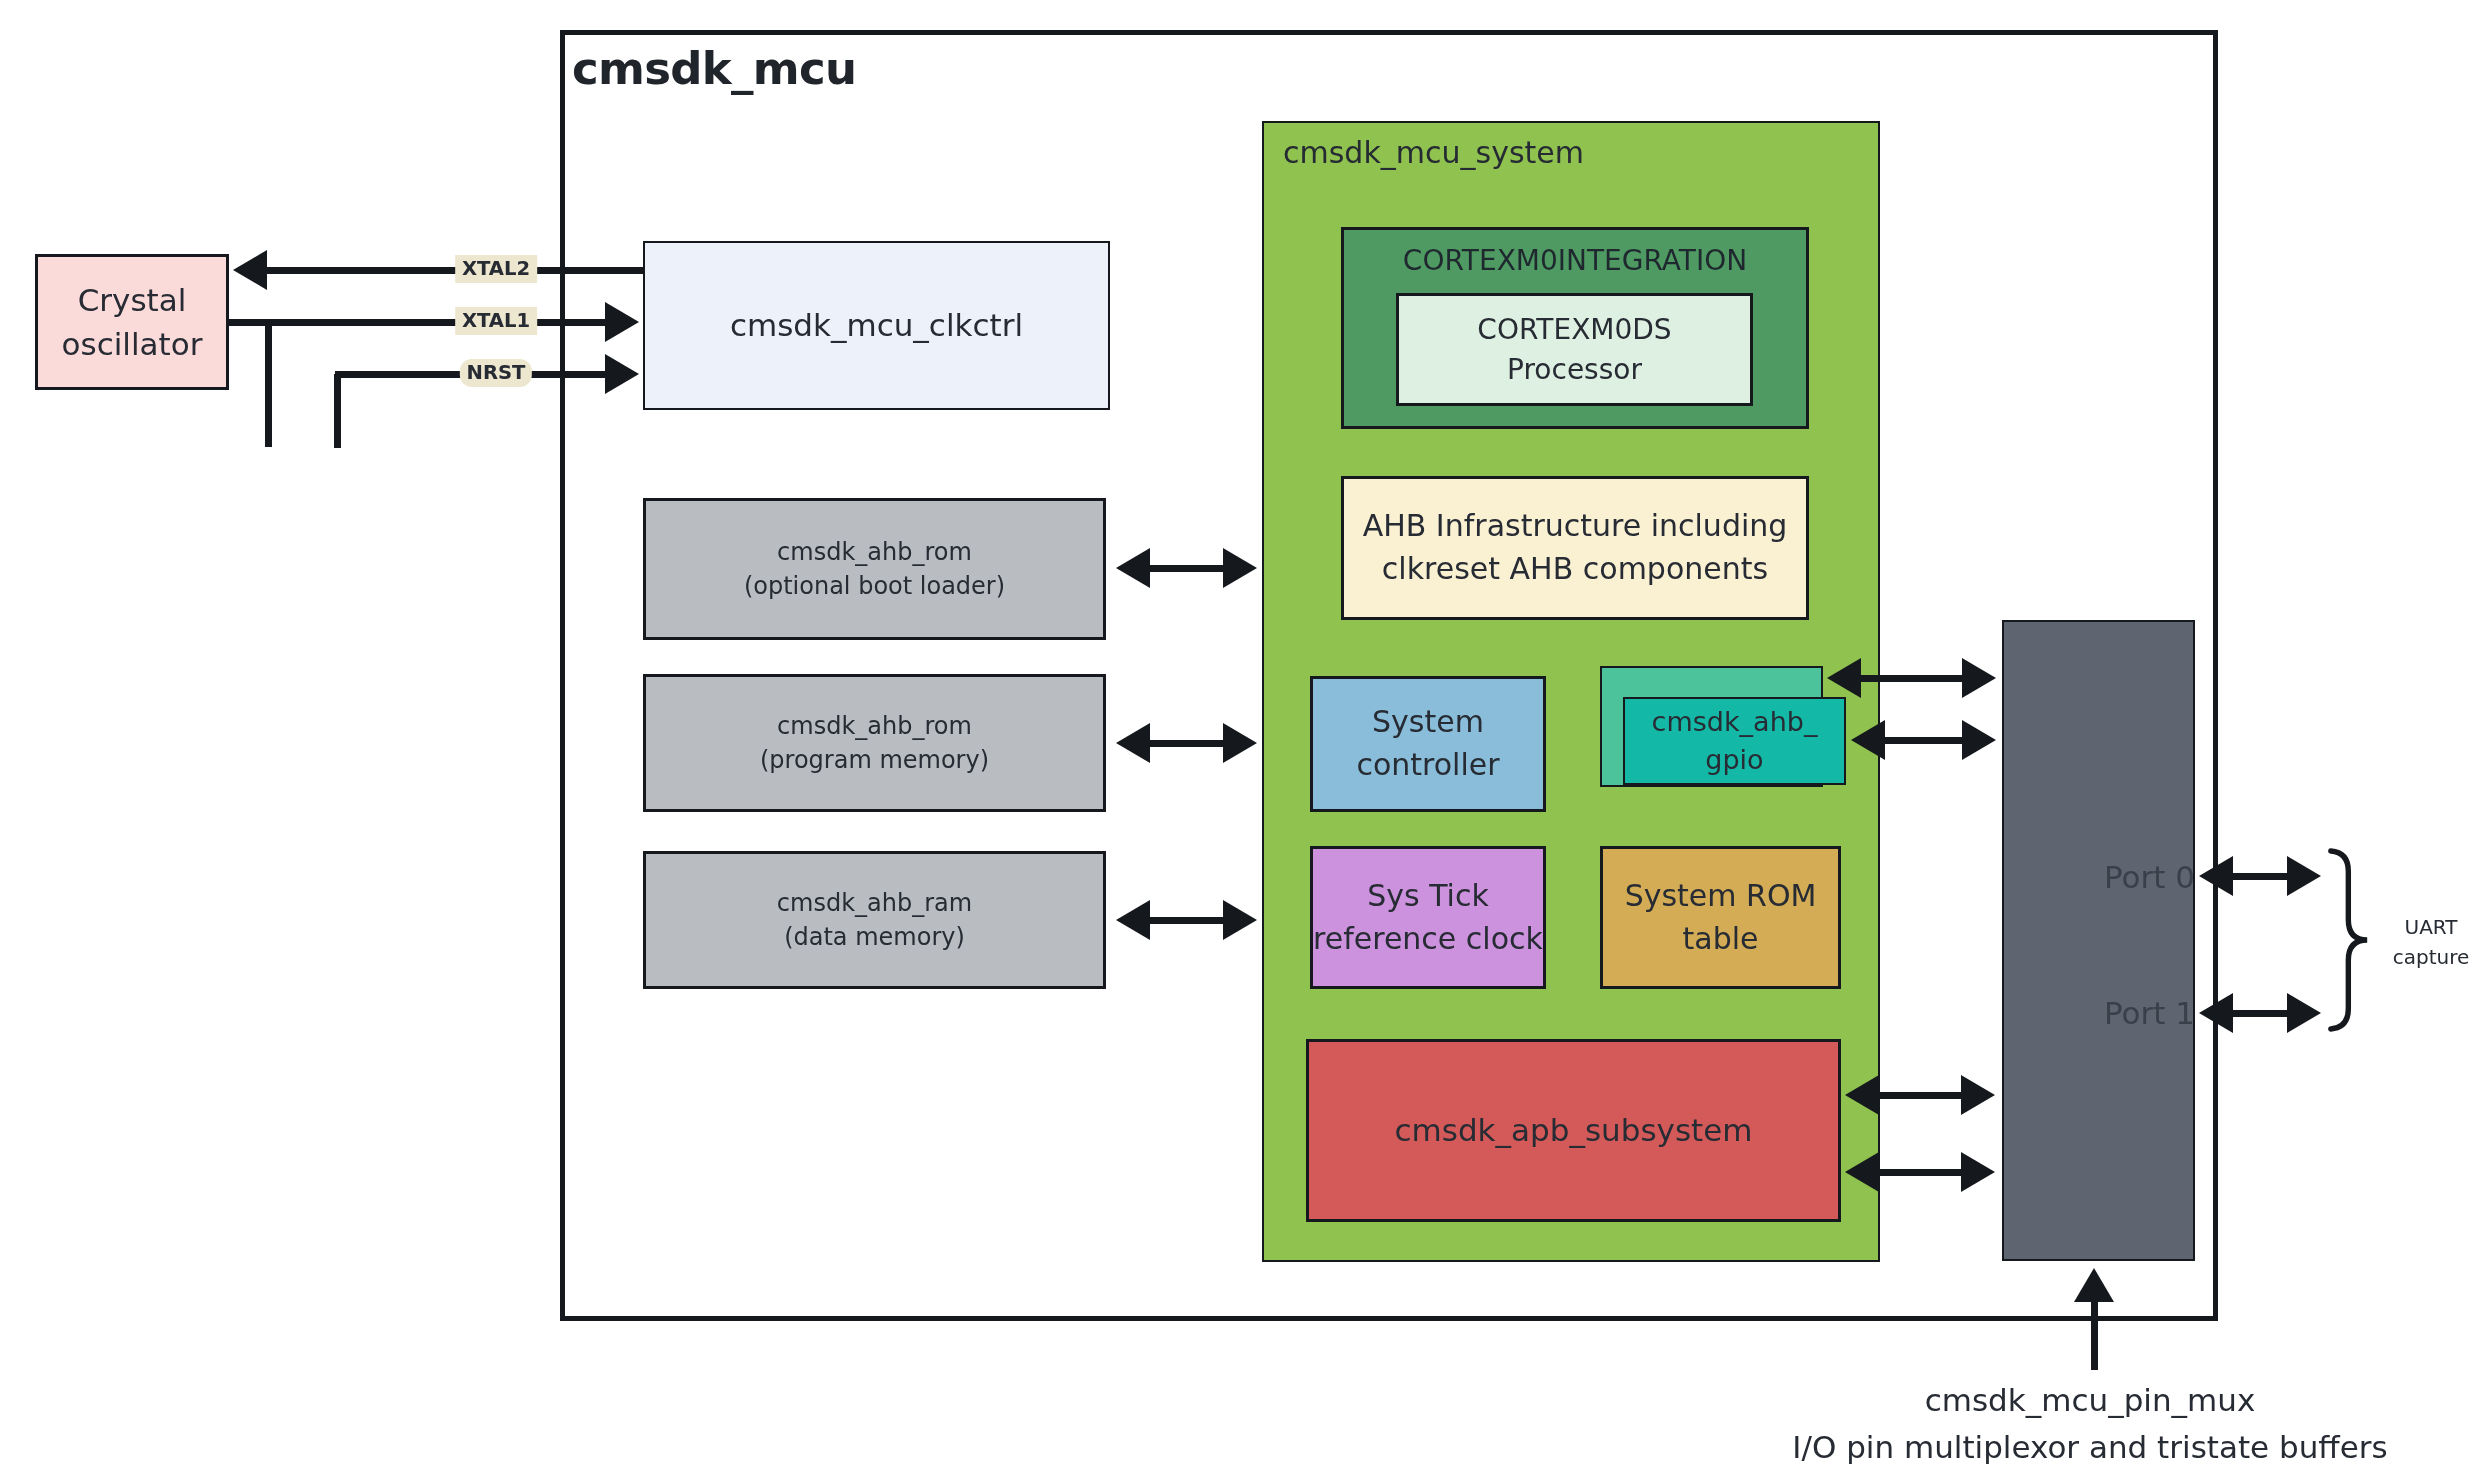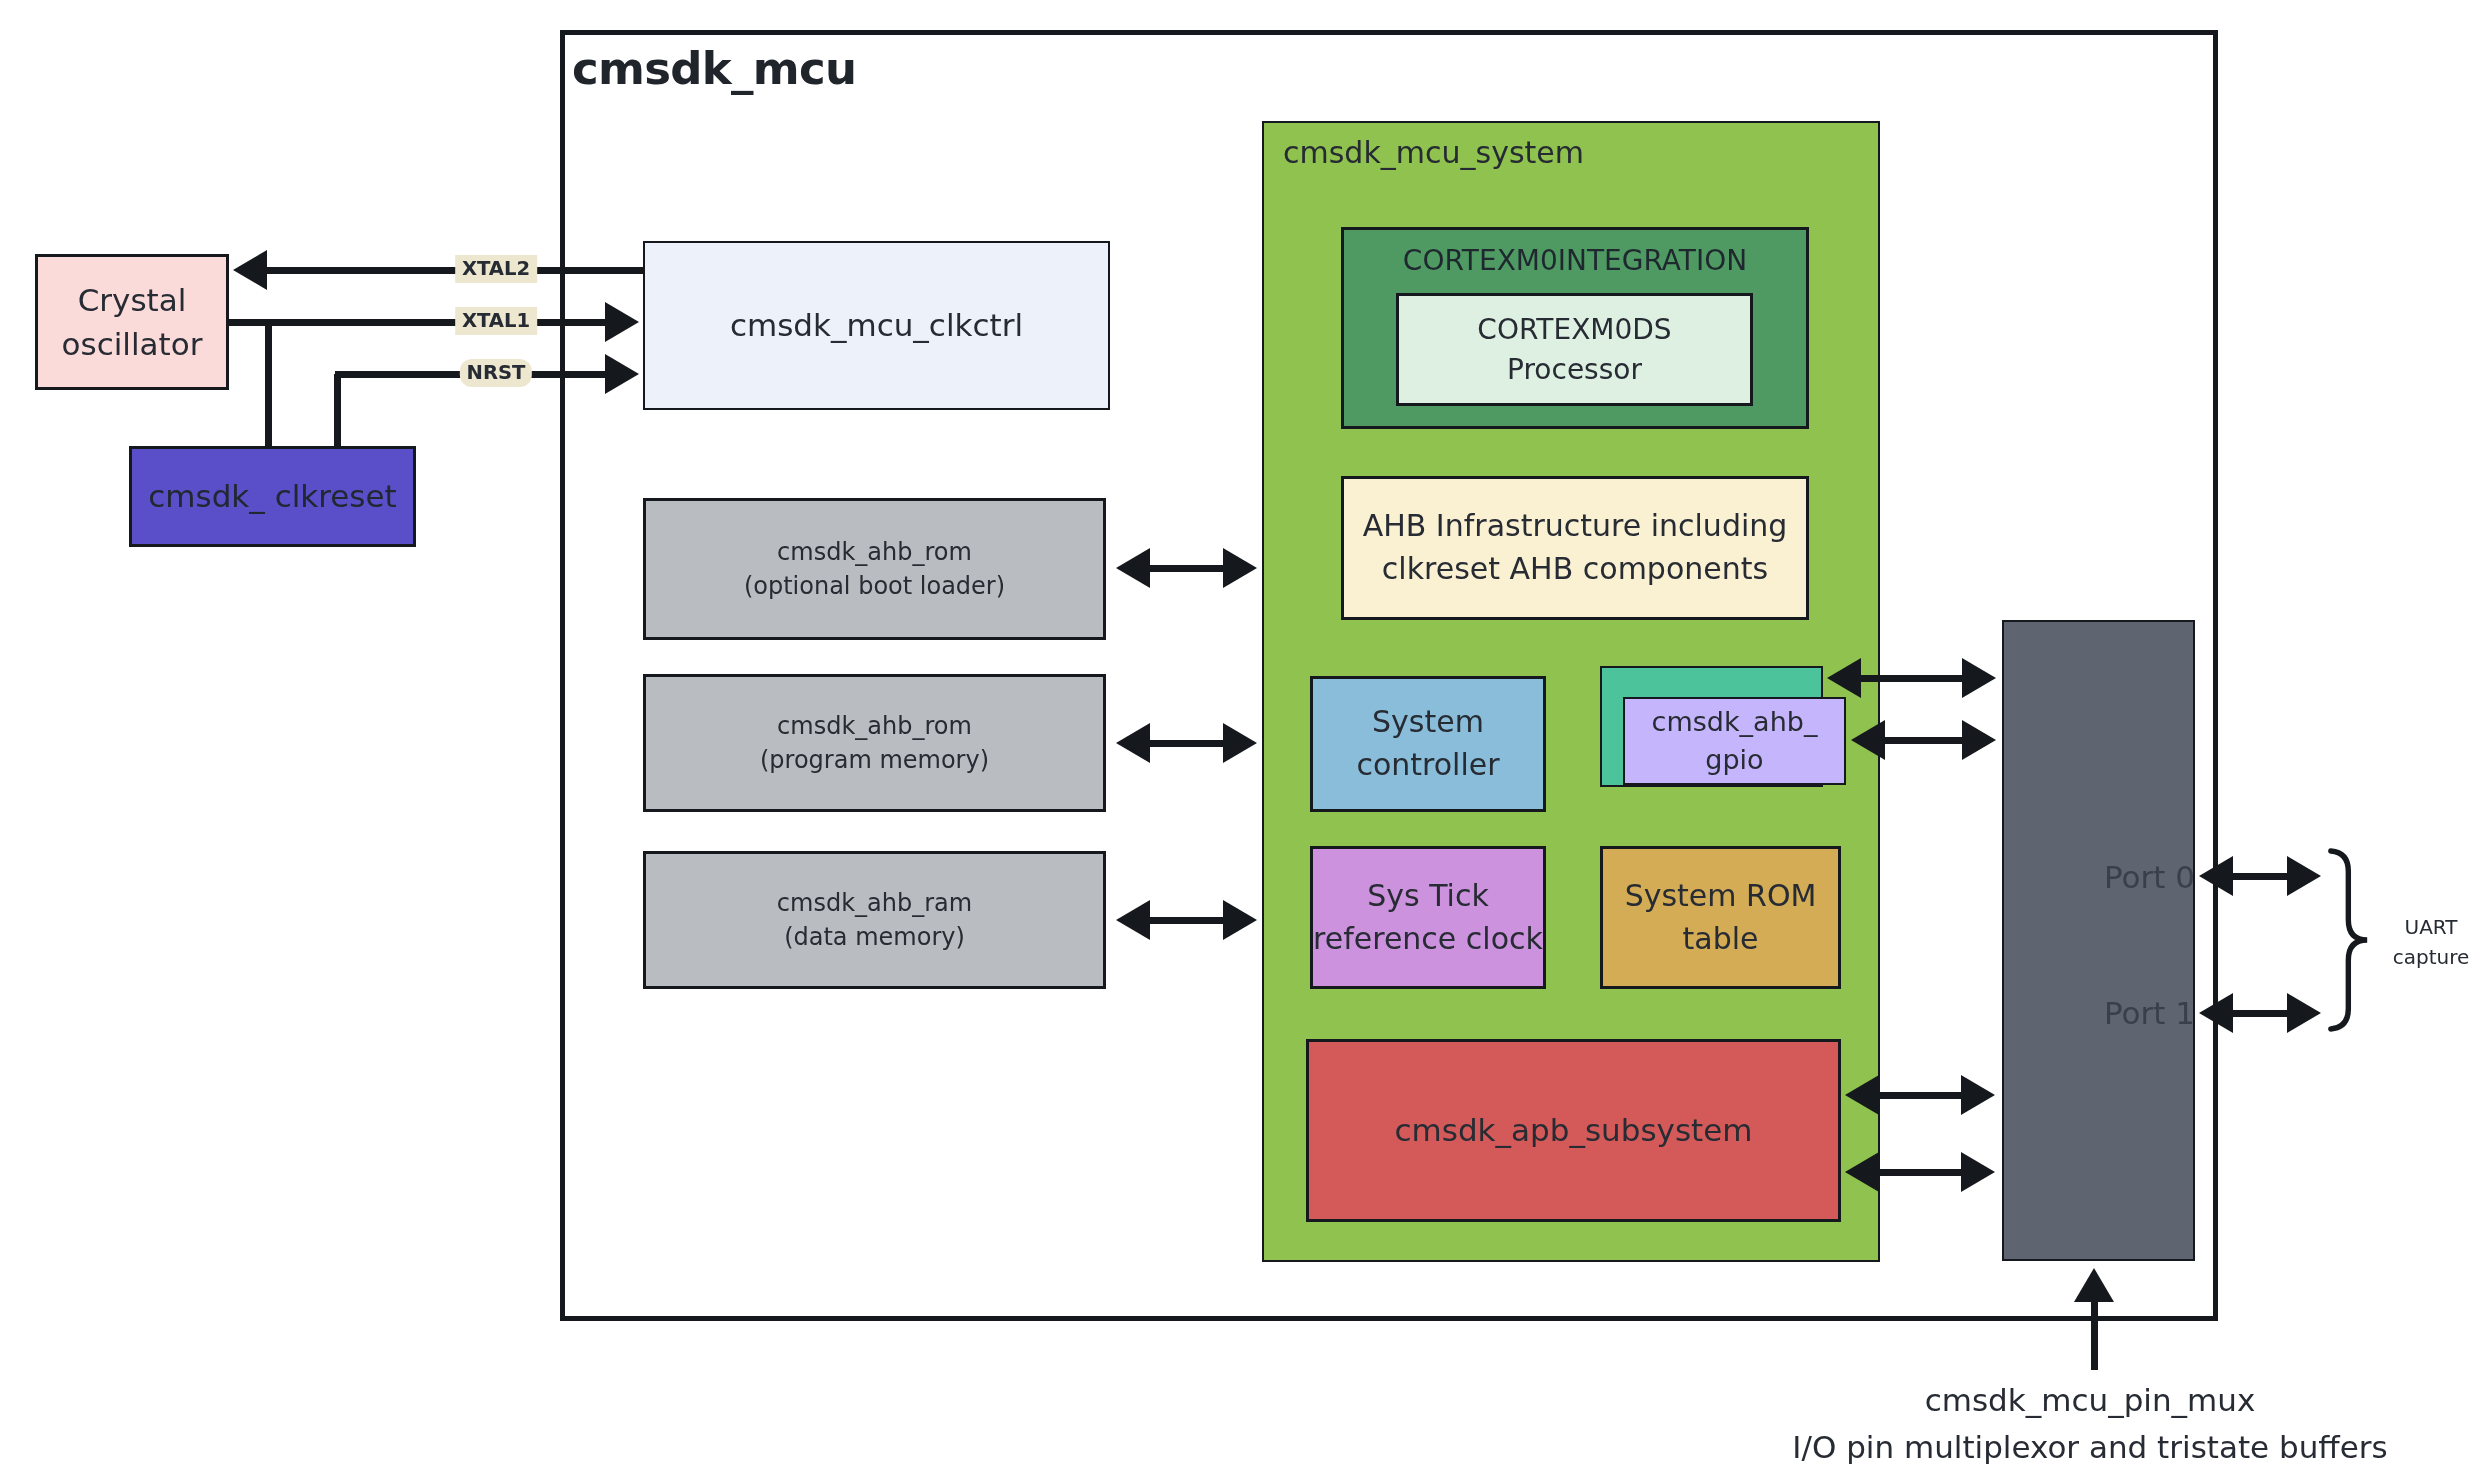--- a/index.html
+++ b/index.html
@@ -24,21 +24,21 @@
   #mem-box-0{top:498px;height:142px;}
   #mem-box-1{top:674px;height:138px;}
   #mem-box-2{top:851px;height:138px;}
   #system-box{left:1262px;top:121px;width:618px;height:1141px;background:#8fc24e;border-width:2.7px;}
   #system-label{left:1283px;top:135px;font-size:30px;color:#262b33;}
   #cortex-box{left:1341px;top:227px;width:468px;height:202px;background:#4f9a62;justify-content:flex-start;padding-top:10.8px;font-size:28px;color:#1e282e;}
   #processor-box{left:1396px;top:293px;width:357px;height:113px;background:#def0e2;font-size:28px;}
   #ahb-box{left:1341px;top:476px;width:468px;height:144px;background:#faf0d2;font-size:30px;}
   #sysctrl-box{left:1310px;top:676px;width:236px;height:136px;background:#8abdd9;font-size:30px;}
   #gpio-back-box{left:1600px;top:666px;width:223px;height:121px;background:#4cc39b;border-width:2.7px;}
-  #gpio-front-box{left:1623px;top:697px;width:223px;height:88px;background:#c4b5fd;border-width:2.7px;font-size:27px;}
+  #gpio-front-box{left:1623px;top:697px;width:223px;height:88px;background:#14b8a6;border-width:2.7px;font-size:27px;}
   #systick-box{left:1310px;top:846px;width:236px;height:143px;background:#cc92dd;font-size:30px;}
   #romtable-box{left:1600px;top:846px;width:241px;height:143px;background:#d3ac55;font-size:30px;}
   #apb-box{left:1306px;top:1039px;width:535px;height:183px;background:#d45a59;font-size:31px;}
   #port-box{left:2002px;top:620px;width:193px;height:641px;background:#5e6571;border-width:2.7px;}
   .port-label{left:2002px;width:193px;text-align:right;font-size:31px;color:#3a404a;line-height:1.2;}
   #port0-label{top:859px;}
   #port1-label{top:995px;}
   
   .chip{
     position:absolute;left:496px;transform:translateX(-50%);
@@ -63,23 +63,20 @@
 
 <div id="canvas">
 
   <div class="abs" id="outer-box"></div>
   <div class="abs" id="mcu-title">cmsdk_mcu</div>
 
   <div class="node" id="crystal-box">
     <span>Crystal</span>
     <span>oscillator</span>
   </div>
-  <div class="node" id="clkreset-box">
-    <span>cmsdk_ clkreset</span>
-  </div>
 
   <div class="node" id="clkctrl-box">
     <span>cmsdk_mcu_clkctrl</span>
   </div>
 
   <div class="node mem-box" id="mem-box-0">
     <span>cmsdk_ahb_rom</span>
     <span>(optional boot loader)</span>
   </div>
   <div class="node mem-box" id="mem-box-1">

